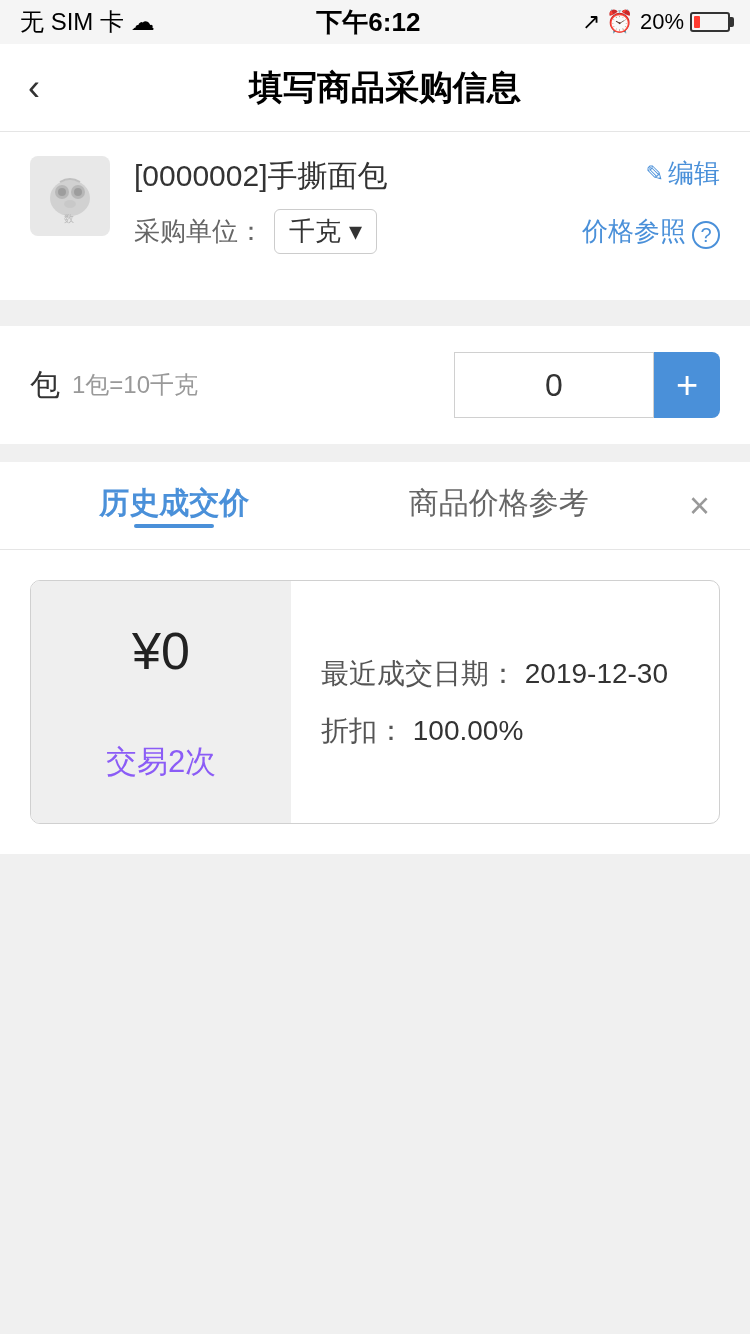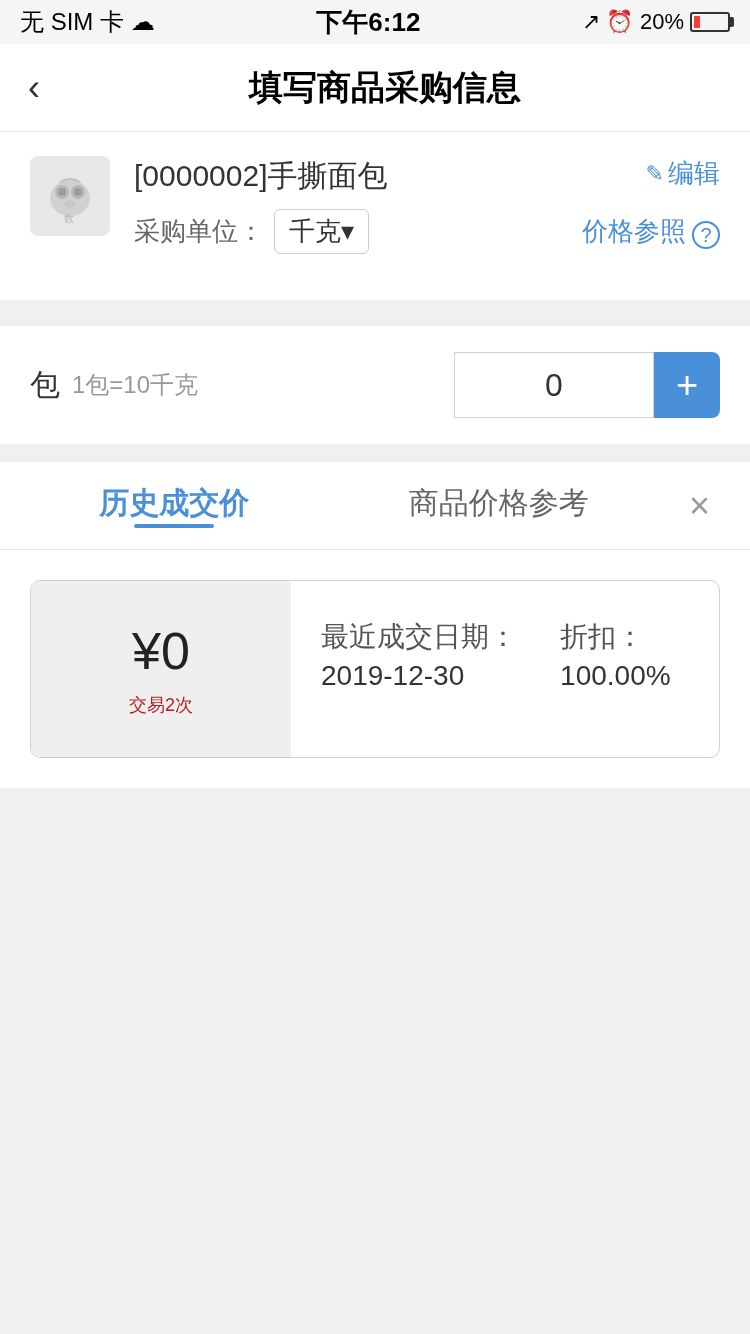--- a/index.html
+++ b/index.html
@@ -150,20 +150,21 @@
     .unit-select {
       display: inline-flex;
       align-items: center;
       border: 1px solid #ccc;
       border-radius: 6px;
       padding: 4px 14px;
       font-size: 26px;
       color: #333;
       background: #fff;
       margin-left: 10px;
+      gap: 8px;
     }
     .price-ref {
       color: #4a90d9;
       font-size: 26px;
       display: flex;
       align-items: flex-end;
       gap: 6px;
     }
     .help-circle {
       width: 28px;
@@ -292,27 +293,29 @@
       justify-content: center;
       padding: 40px 20px;
     }
     .price-amount {
       font-size: 52px;
       font-weight: 400;
       color: #222;
       margin-bottom: 12px;
     }
     .price-trade-count {
-      font-size: 18px;
-      color: #b91c1c;
+      font-size: 31px;
+      color: #8b5cf6;
+      margin-top: 48px;
     }
     .price-card-right {
       flex: 1;
       padding: 36px 30px;
       display: flex;
+      flex-direction: column;
       gap: 18px;
       justify-content: center;
     }
     .price-detail-row {
       font-size: 28px;
       color: #333;
       line-height: 1.4;
     }
     .price-detail-label {
       color: #555;

